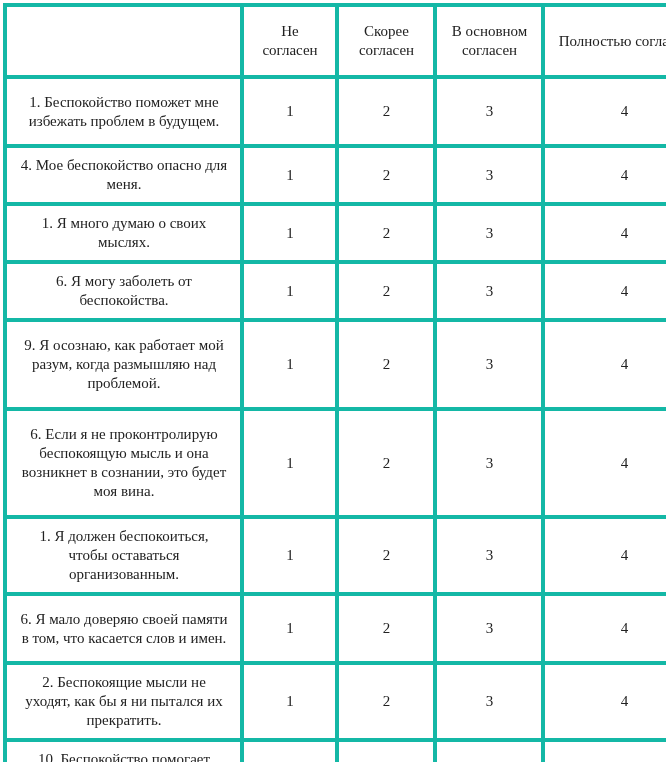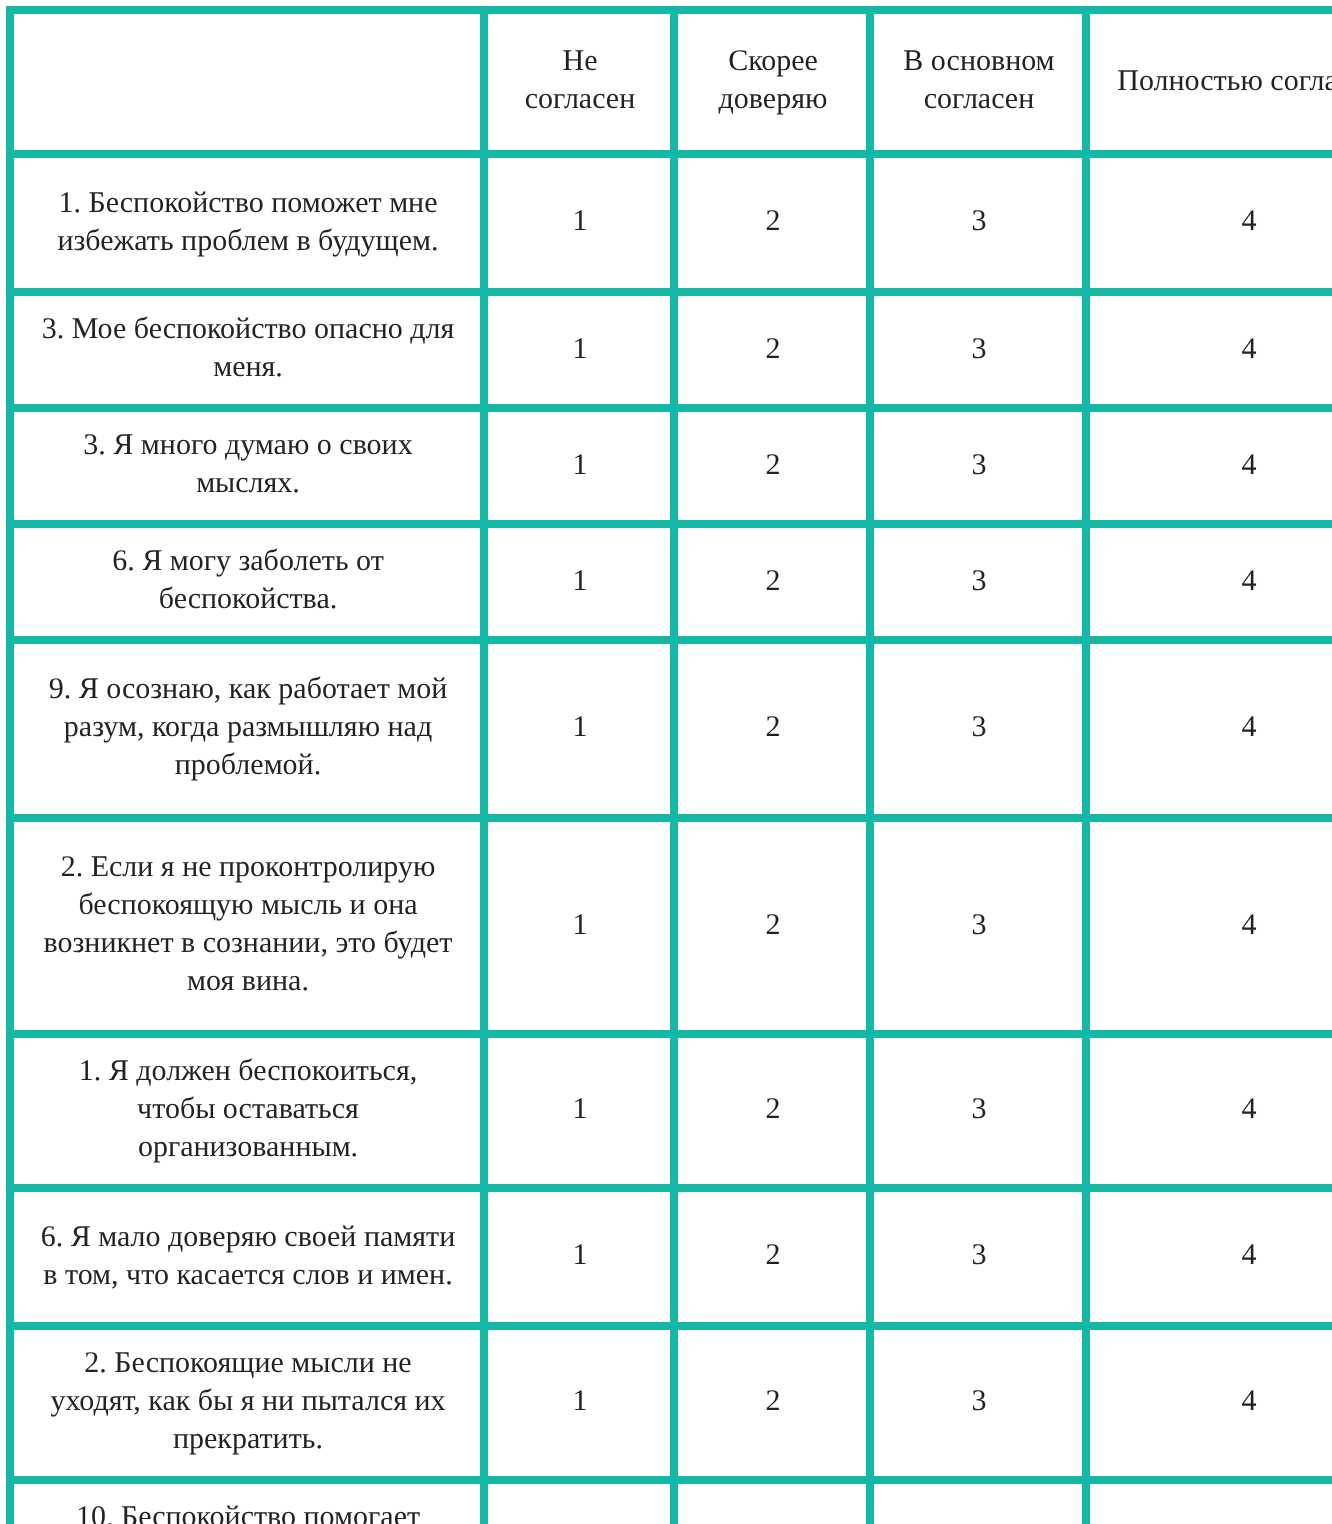--- a/index.html
+++ b/index.html
@@ -55,63 +55,63 @@
       <col class="c0">
         <col class="c1">
         <col class="c2">
         <col class="c3">
         <col class="c4">
     </colgroup>
     <thead>
       <tr>
         <th></th>
         <th>Не согласен</th>
-        <th>Скорее доверяю</th>
+        <th>Скорее согласен</th>
         <th>В основном согласен</th>
         <th>Полностью согласен</th>
       </tr>
     </thead>
     <tbody>
       <tr style="height:69px">
         <td class="q">1. Беспокойство поможет мне избежать проблем в будущем.</td>
         <td class="v">1</td>
         <td class="v">2</td>
         <td class="v">3</td>
         <td class="v">4</td>
       </tr>
       <tr style="height:49px">
-        <td class="q">3. Мое беспокойство опасно для меня.</td>
+        <td class="q">4. Мое беспокойство опасно для меня.</td>
         <td class="v">1</td>
         <td class="v">2</td>
         <td class="v">3</td>
         <td class="v">4</td>
       </tr>
       <tr style="height:50px">
-        <td class="q">3. Я много думаю о своих мыслях.</td>
+        <td class="q">1. Я много думаю о своих мыслях.</td>
         <td class="v">1</td>
         <td class="v">2</td>
         <td class="v">3</td>
         <td class="v">4</td>
       </tr>
       <tr style="height:49px">
         <td class="q">6. Я могу заболеть от беспокойства.</td>
         <td class="v">1</td>
         <td class="v">2</td>
         <td class="v">3</td>
         <td class="v">4</td>
       </tr>
       <tr style="height:89px">
         <td class="q">9. Я осознаю, как работает мой разум, когда размышляю над проблемой.</td>
         <td class="v">1</td>
         <td class="v">2</td>
         <td class="v">3</td>
         <td class="v">4</td>
       </tr>
       <tr style="height:108px">
-        <td class="q">2. Если я не проконтролирую беспокоящую мысль и она возникнет в сознании, это будет моя вина.</td>
+        <td class="q">6. Если я не проконтролирую беспокоящую мысль и она возникнет в сознании, это будет моя вина.</td>
         <td class="v">1</td>
         <td class="v">2</td>
         <td class="v">3</td>
         <td class="v">4</td>
       </tr>
       <tr style="height:69px">
         <td class="q">1. Я должен беспокоиться, чтобы оставаться организованным.</td>
         <td class="v">1</td>
         <td class="v">2</td>
         <td class="v">3</td>

